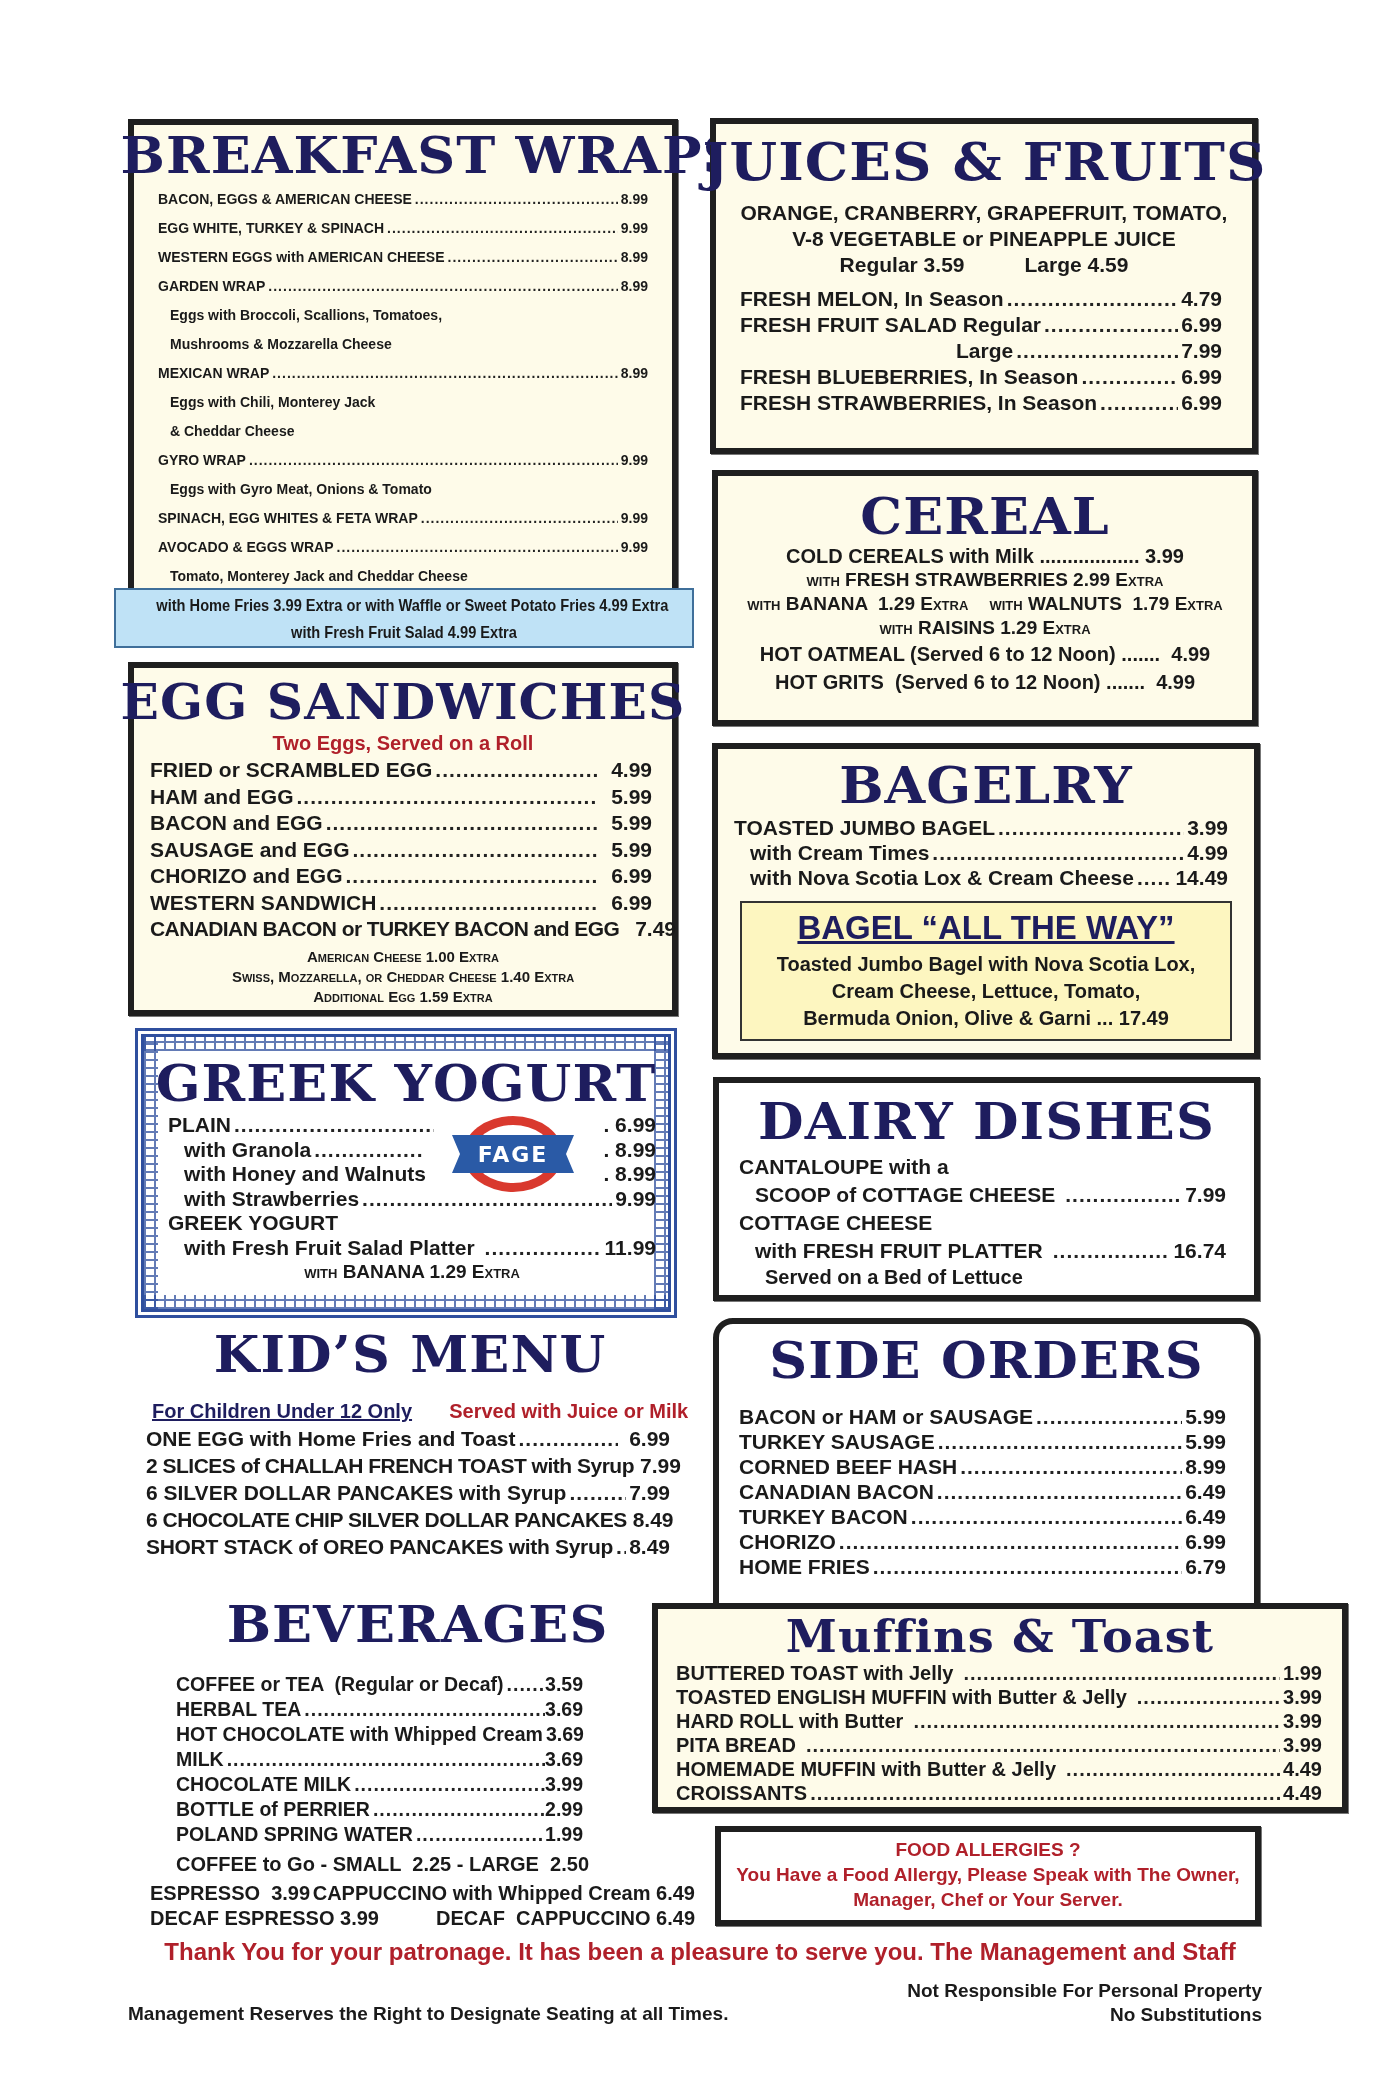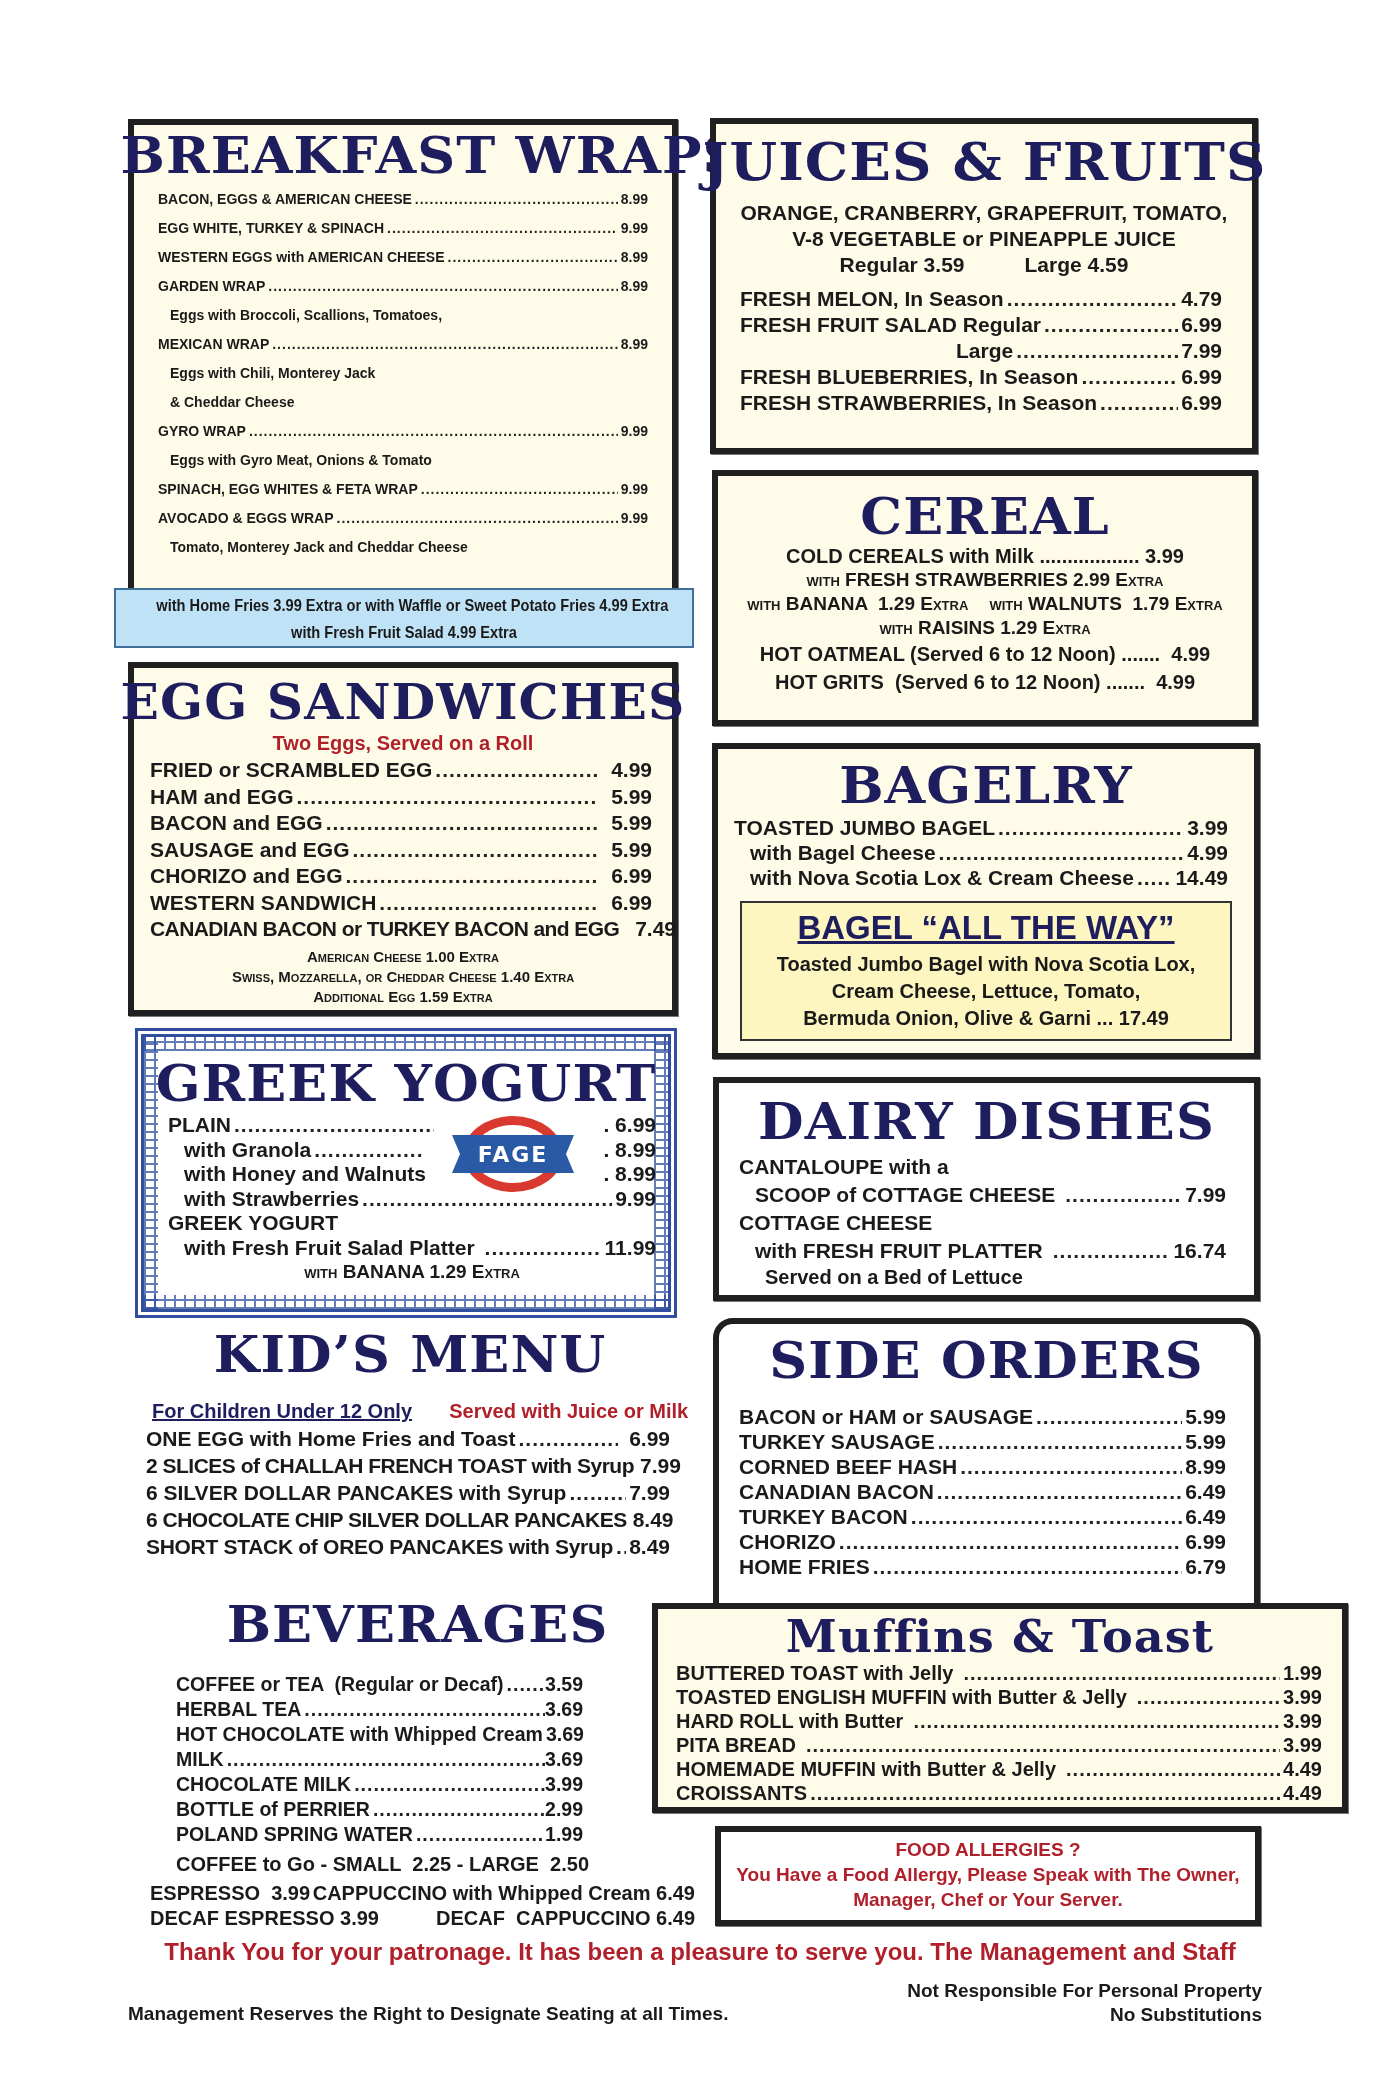--- a/index.html
+++ b/index.html
@@ -59,20 +59,21 @@
         <span class="name">WESTERN EGGS with AMERICAN CHEESE</span>
         <span class="dots"></span>
         <span class="price">8.99</span>
       </div>
     <div class="row">
         <span class="name">GARDEN WRAP</span>
         <span class="dots"></span>
         <span class="price">8.99</span>
       </div>
     <div class="txt" style="padding-left:12px;">Eggs with Broccoli, Scallions, Tomatoes,</div>
+    <div class="txt" style="padding-left:12px;">Mushrooms &amp; Mozzarella Cheese</div>
     <div class="row">
         <span class="name">MEXICAN WRAP</span>
         <span class="dots"></span>
         <span class="price">8.99</span>
       </div>
     <div class="txt" style="padding-left:12px;">Eggs with Chili, Monterey Jack</div>
     <div class="txt" style="padding-left:12px;">&amp; Cheddar Cheese</div>
     <div class="row">
         <span class="name">GYRO WRAP</span>
         <span class="dots"></span>
@@ -194,21 +195,21 @@
 
 <div class="panel" style="left:712px;top:743px;width:548px;height:316px;">
   <div class="title" style="font-size:50px;margin-top:12px;">BAGELRY</div>
   <div style="padding:4px 26px 0 16px;font-size:21px;line-height:25px;">
     <div class="row">
         <span class="name">TOASTED JUMBO BAGEL</span>
         <span class="dots"></span>
         <span class="price">3.99</span>
       </div>
     <div class="row" style="padding-left:16px;">
-        <span class="name">with Bagel Cheese</span>
+        <span class="name">with Cream Times</span>
         <span class="dots"></span>
         <span class="price">4.99</span>
       </div>
     <div class="row" style="padding-left:16px;">
         <span class="name">with Nova Scotia Lox &amp; Cream Cheese</span>
         <span class="dots"></span>
         <span class="price">14.49</span>
       </div>
   </div>
   <div style="position:absolute;left:22px;top:152px;width:492px;height:140px;background:#fdf6c0;border:2px solid #333;text-align:center;">

